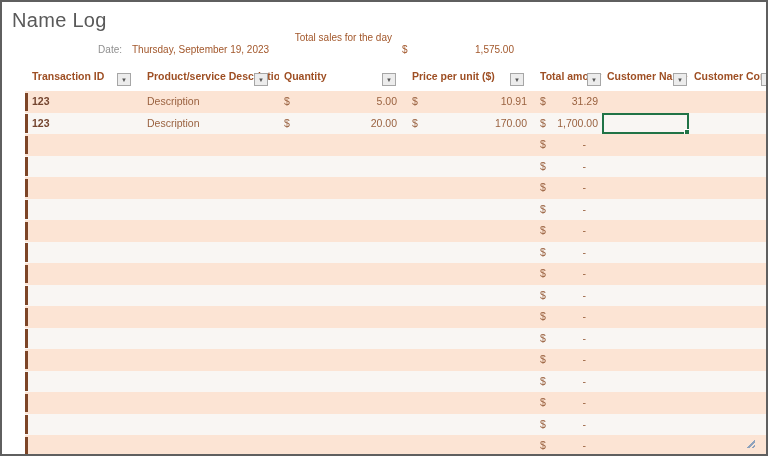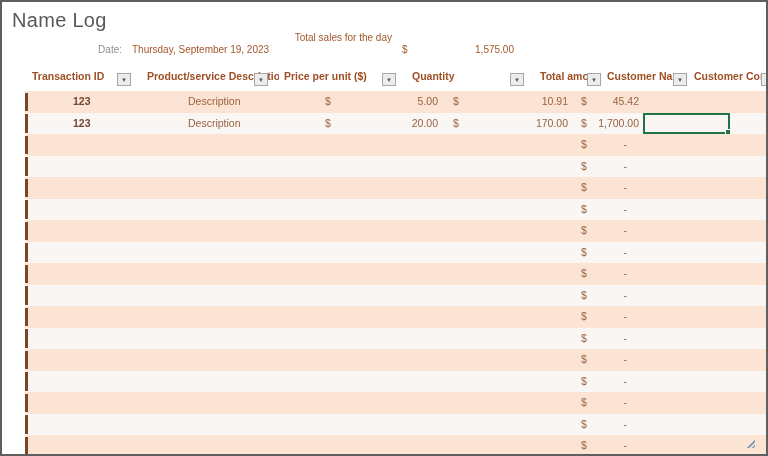--- a/index.html
+++ b/index.html
@@ -43,21 +43,21 @@
   .row.even{background:var(--alt-row);}
   .row::before{
     content:"";position:absolute;left:0;top:1.5px;bottom:1.5px;width:3px;
     background:var(--left-bar);
   }
   .cell{
     flex:0 0 auto;height:100%;box-sizing:border-box;line-height:21.5px;
     font-size:10.5px;color:var(--cell-text);white-space:nowrap;overflow:hidden;
     position:relative;
   }
-  .c-id{padding-left:7px;font-weight:bold;color:var(--cell-text-strong);margin-left:41px;}
+  .c-id{padding-left:7px;font-weight:bold;color:var(--cell-text-strong);}
   .c-desc{padding-left:5px;}
   .money{display:flex;justify-content:space-between;padding-left:5px;}
   .c-qty{padding-right:10px;}
   .c-price{padding-right:8px;}
   .c-total{padding-right:4px;}
   .money .val.dash{margin-right:12px;}
   .cell.selected{box-shadow:inset 0 0 0 2px var(--selection);}
   .cell.selected::after{
     content:"";position:absolute;right:0;bottom:0;width:4px;height:4px;
     background:var(--selection);border-left:1px solid #fff;border-top:1px solid #fff;
@@ -90,28 +90,28 @@
           <div class="fbtn">
             <span>▼</span>
           </div>
         </div>
         <div class="hcell c1" style="width: 137px;">
           <span class="hlabel">Product/service Description</span>
           <div class="fbtn">
             <span>▼</span>
           </div>
         </div>
+        <div class="hcell c2" style="width: 128px;">
+          <span class="hlabel">Quantity</span>
+          <div class="fbtn">
+            <span>▼</span>
+          </div>
+        </div>
         <div class="hcell c3" style="width: 128px;">
           <span class="hlabel">Price per unit ($)</span>
-          <div class="fbtn">
-            <span>▼</span>
-          </div>
-        </div>
-        <div class="hcell c2" style="width: 128px;">
-          <span class="hlabel">Quantity</span>
           <div class="fbtn">
             <span>▼</span>
           </div>
         </div>
         <div class="hcell c4" style="width: 67px;">
           <span class="hlabel">Total amount</span>
           <div class="fbtn">
             <span>▼</span>
           </div>
         </div>
@@ -135,21 +135,21 @@
           <div class="cell money c-qty" style="width: 128px;">
             <span class="cur">$</span>
             <span class="val">5.00</span>
           </div>
           <div class="cell money c-price" style="width: 128px;">
             <span class="cur">$</span>
             <span class="val">10.91</span>
           </div>
           <div class="cell money c-total" style="width: 67px;">
             <span class="cur">$</span>
-            <span class="val">45.42</span>
+            <span class="val">31.29</span>
           </div>
           <div class="cell c-cust" style="width: 87px;"></div>
           <div class="cell c-contact" style="width: 84px;"></div>
         </div>
         <div class="row even">
           <div class="cell c-id" style="width: 117px;">123</div>
           <div class="cell c-desc" style="width: 137px;">Description</div>
           <div class="cell money c-qty" style="width: 128px;">
             <span class="cur">$</span>
             <span class="val">20.00</span>

